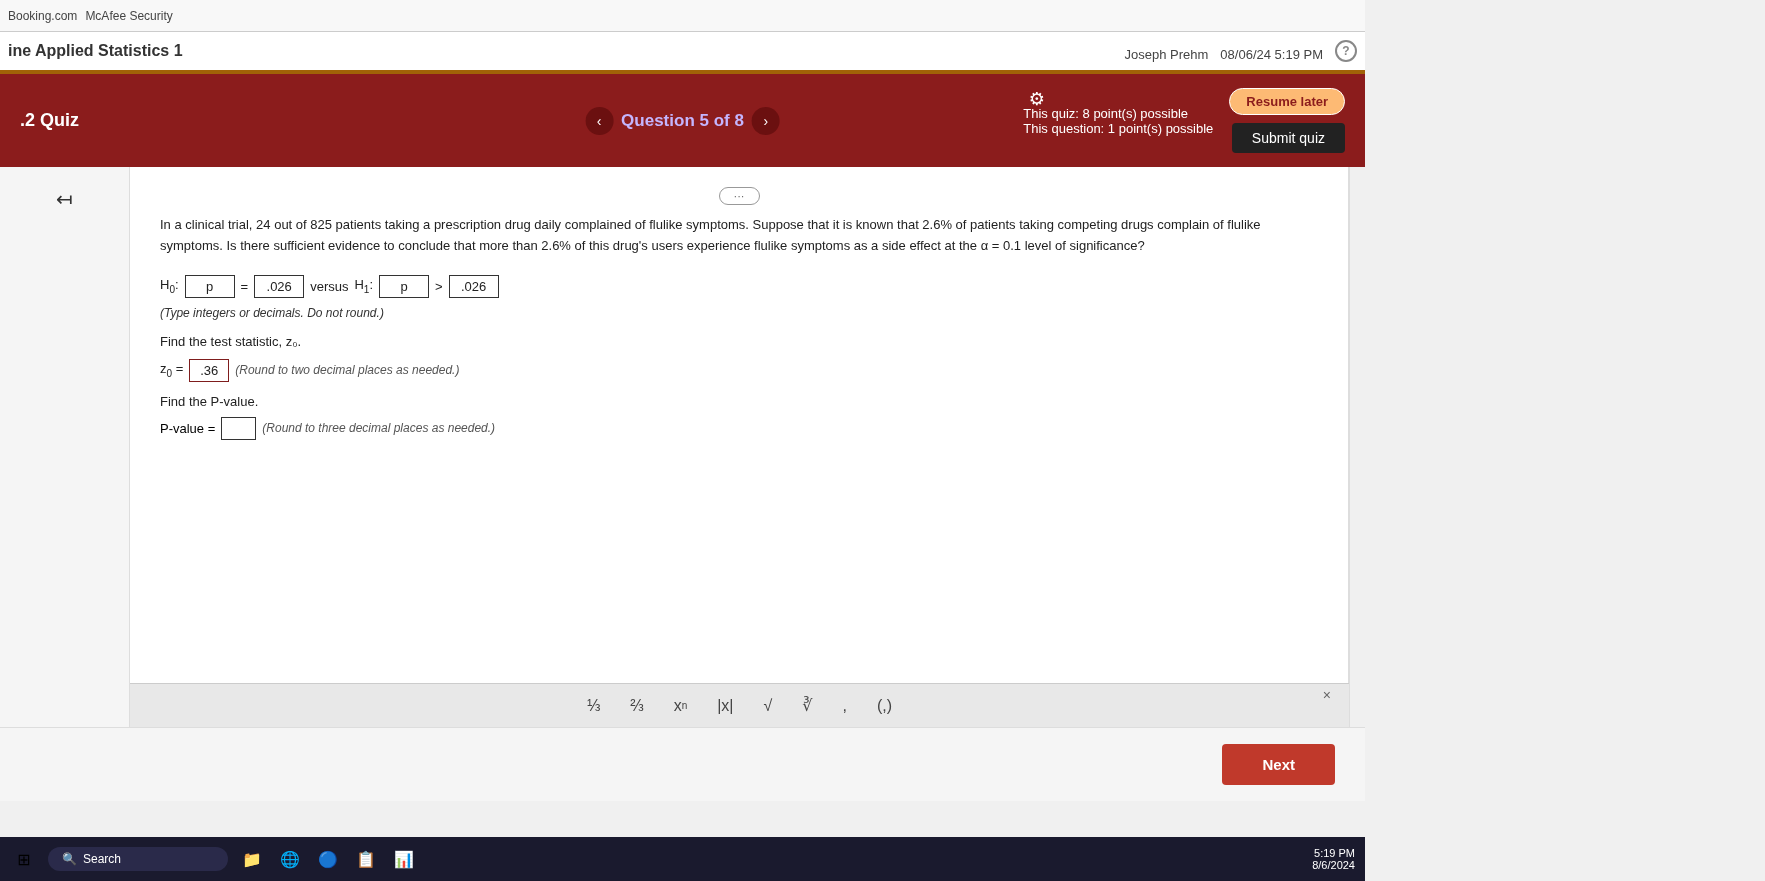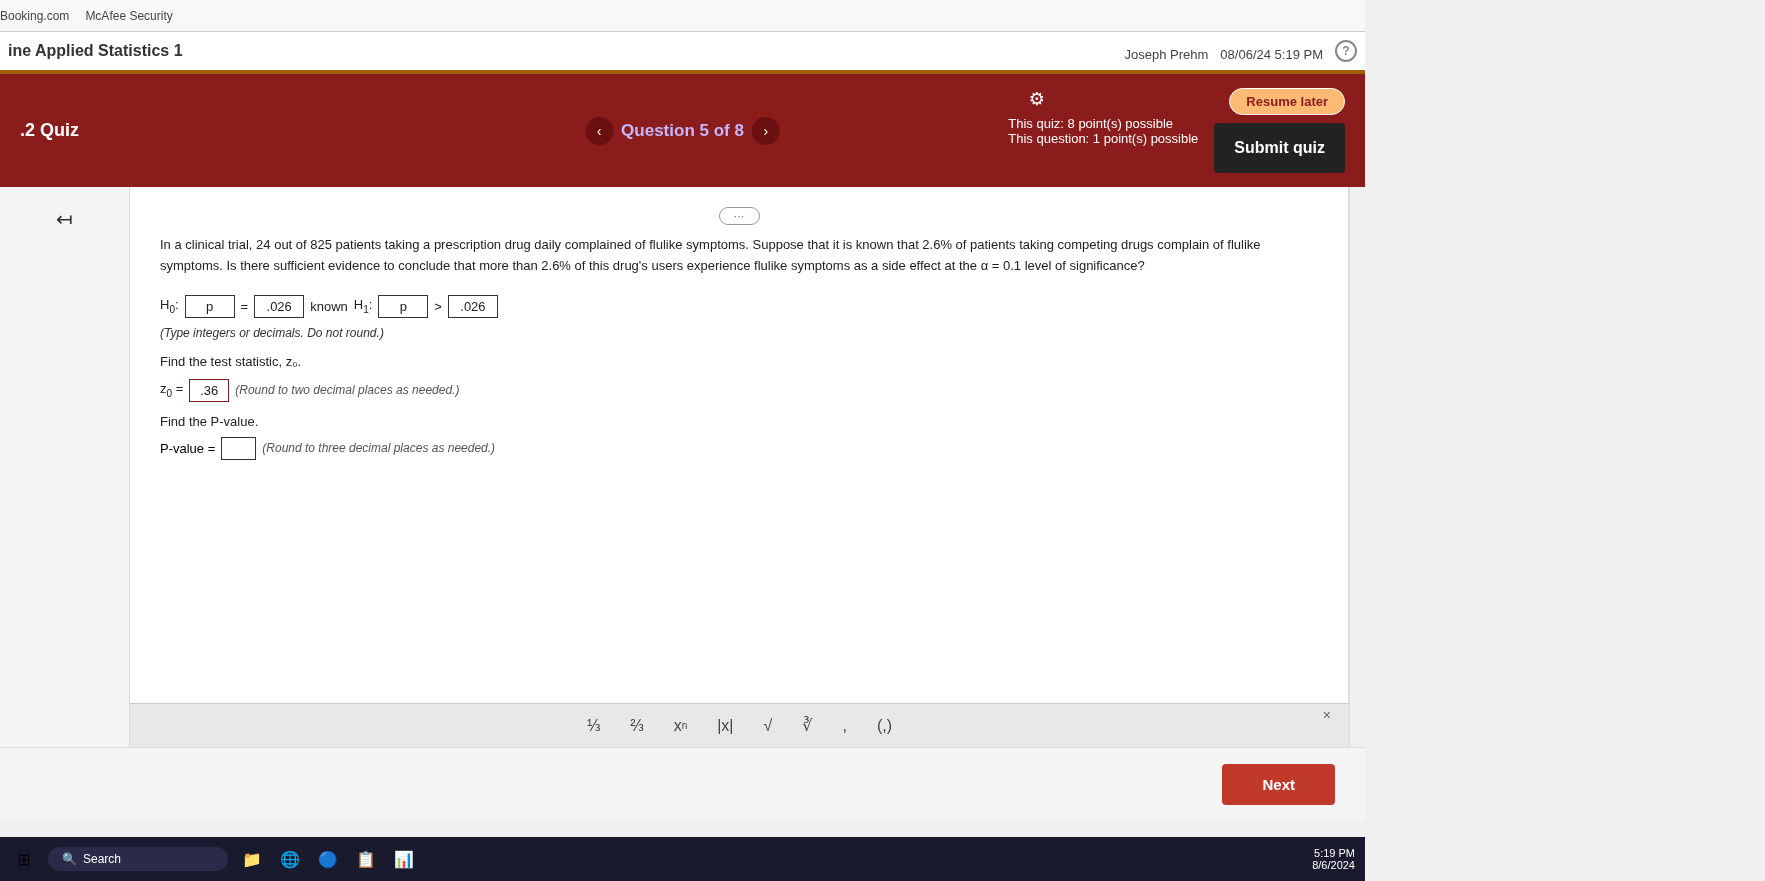--- a/index.html
+++ b/index.html
@@ -12,22 +12,22 @@
       font-size: 14px;
     }
 
     
     .browser-bar {
       background: #f8f8f8;
       height: 32px;
       border-bottom: 1px solid #ccc;
       display: flex;
       align-items: center;
-      padding: 0 0;
-      gap: 16px;
+      padding: 0 8px;
+      gap: 8px;
       font-size: 12px;
       color: #444;
     }
 
     
     .app-header {
       background: #fff;
       padding: 8px 8px;
       display: flex;
       align-items: center;
@@ -113,24 +113,24 @@
       padding: 5px 16px;
       cursor: pointer;
       font-size: 13px;
       font-weight: bold;
     }
     .submit-btn {
       background: #222;
       color: white;
       border: none;
       border-radius: 4px;
-      padding: 16px 20px;
-      cursor: pointer;
-      font-size: 16px;
-      font-weight: bold;
+      padding: 7px 20px;
+      cursor: pointer;
+      font-size: 14px;
+      font-weight: normal;
     }
     .settings-icon {
       position: absolute;
       right: 320px;
       top: 14px;
       color: white;
       font-size: 18px;
       cursor: pointer;
     }
 
@@ -408,21 +408,21 @@
         <div class="scroll-hint-inner">···</div>
       </div>
 
       <p class="question-text">In a clinical trial, 24 out of 825 patients taking a prescription drug daily complained of flulike symptoms. Suppose that it is known that 2.6% of patients taking competing drugs complain of flulike symptoms. Is there sufficient evidence to conclude that more than 2.6% of this drug's users experience flulike symptoms as a side effect at the α = 0.1 level of significance?</p>
 
       <div class="hypothesis-row">
         <span>H<sub>0</sub>:</span>
         <div class="hypothesis-box">p</div>
         <span>=</span>
         <div class="hypothesis-box">.026</div>
-        <span>known</span>
+        <span>versus</span>
         <span>H<sub>1</sub>:</span>
         <div class="hypothesis-box">p</div>
         <span>&gt;</span>
         <div class="hypothesis-box">.026</div>
       </div>
 
       <div class="hypothesis-note">(Type integers or decimals. Do not round.)</div>
 
       <div class="statistic-label">Find the test statistic, z₀.</div>
 

